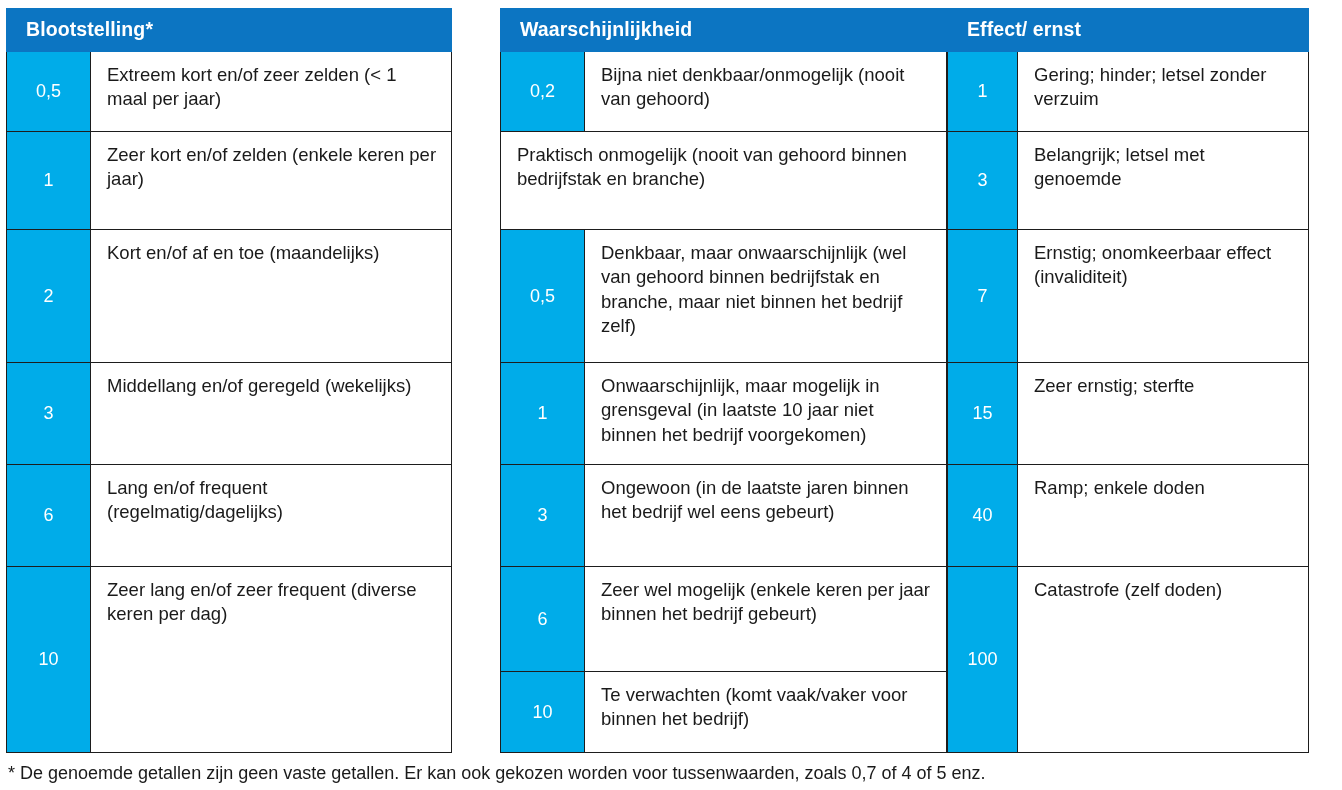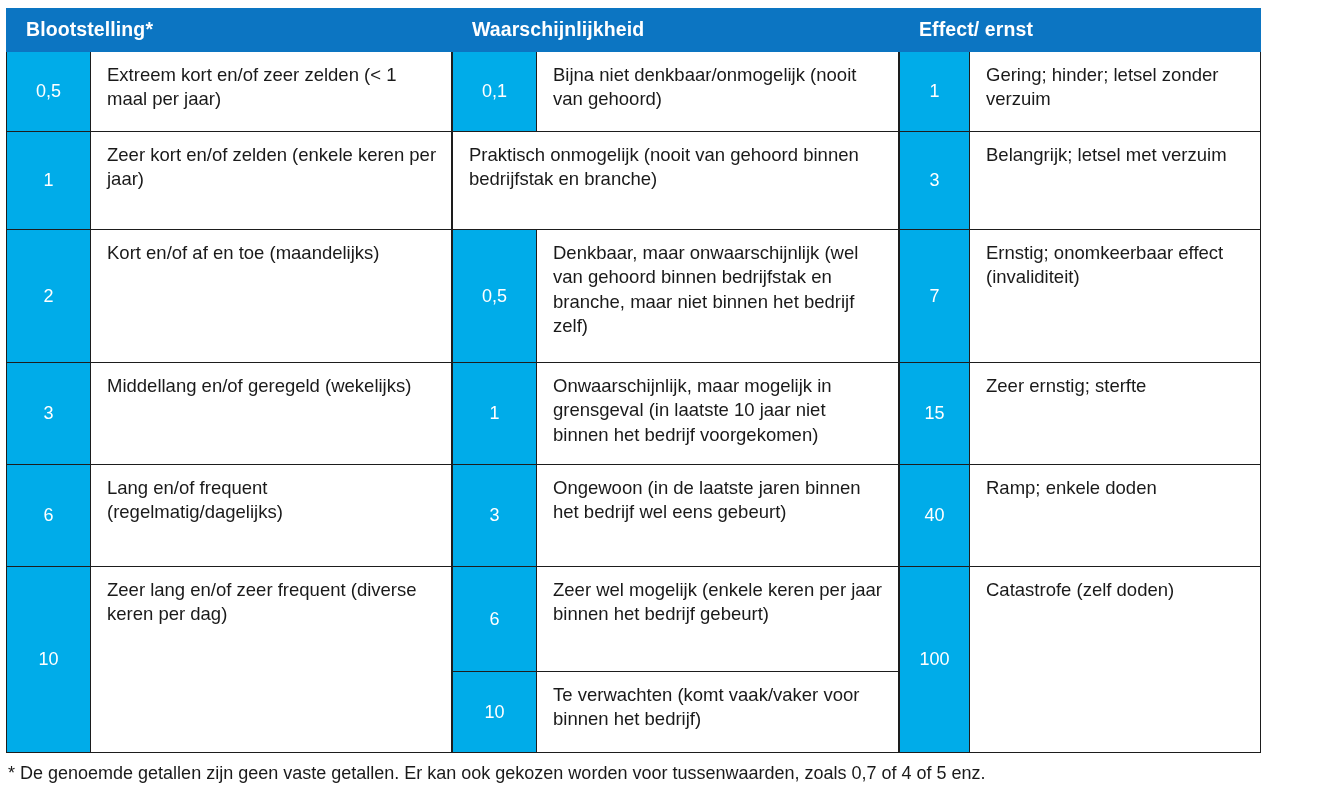--- a/index.html
+++ b/index.html
@@ -33,21 +33,21 @@
   }
 
   .colgroup {
     display: flex;
     flex-direction: column;
     height: 745px;
     box-sizing: border-box;
   }
 
   .colgroup.exposure   { width: 446px; }
-  .colgroup.likelihood { width: 447px; }
+  .colgroup.likelihood { width: 447px; margin-left: 48px; }
   .colgroup.effect     { width: 362px; justify-content: flex-end; }
 
   .col-header {
     background: #0c75c2;
     color: #ffffff;
     font-weight: bold;
     font-size: 19.5px;
     line-height: 1;
     height: 44px;
     display: flex;
@@ -158,21 +158,21 @@
       </div>
     </div>
 
     <div class="gap"></div>
 
     <div class="colgroup likelihood">
       <div class="col-header">Waarschijnlijkheid</div>
       <div class="rows">
 
         <div class="row" style="height:79px">
-          <div class="val">0,1</div>
+          <div class="val">0,2</div>
           <div class="desc">Bijna niet denkbaar/onmogelijk (nooit van gehoord)</div>
         </div>
 
         <div class="row" style="height:98px">
           <div class="desc">Praktisch onmogelijk (nooit van gehoord binnen bedrijfstak en branche)</div>
         </div>
 
         <div class="row" style="height:133px">
           <div class="val">0,5</div>
           <div class="desc">Denkbaar, maar onwaarschijnlijk (wel van gehoord binnen bedrijfstak en branche, maar niet binnen het bedrijf zelf)</div>
@@ -207,21 +207,21 @@
       <div class="col-header">Effect/ ernst</div>
       <div class="rows">
 
         <div class="row" style="height:79px">
           <div class="val">1</div>
           <div class="desc">Gering; hinder; letsel zonder verzuim</div>
         </div>
 
         <div class="row" style="height:98px">
           <div class="val">3</div>
-          <div class="desc">Belangrijk; letsel met verzuim</div>
+          <div class="desc">Belangrijk; letsel met genoemde</div>
         </div>
 
         <div class="row" style="height:133px">
           <div class="val">7</div>
           <div class="desc">Ernstig; onomkeerbaar effect (invaliditeit)</div>
         </div>
 
         <div class="row" style="height:102px">
           <div class="val">15</div>
           <div class="desc">Zeer ernstig; sterfte</div>

